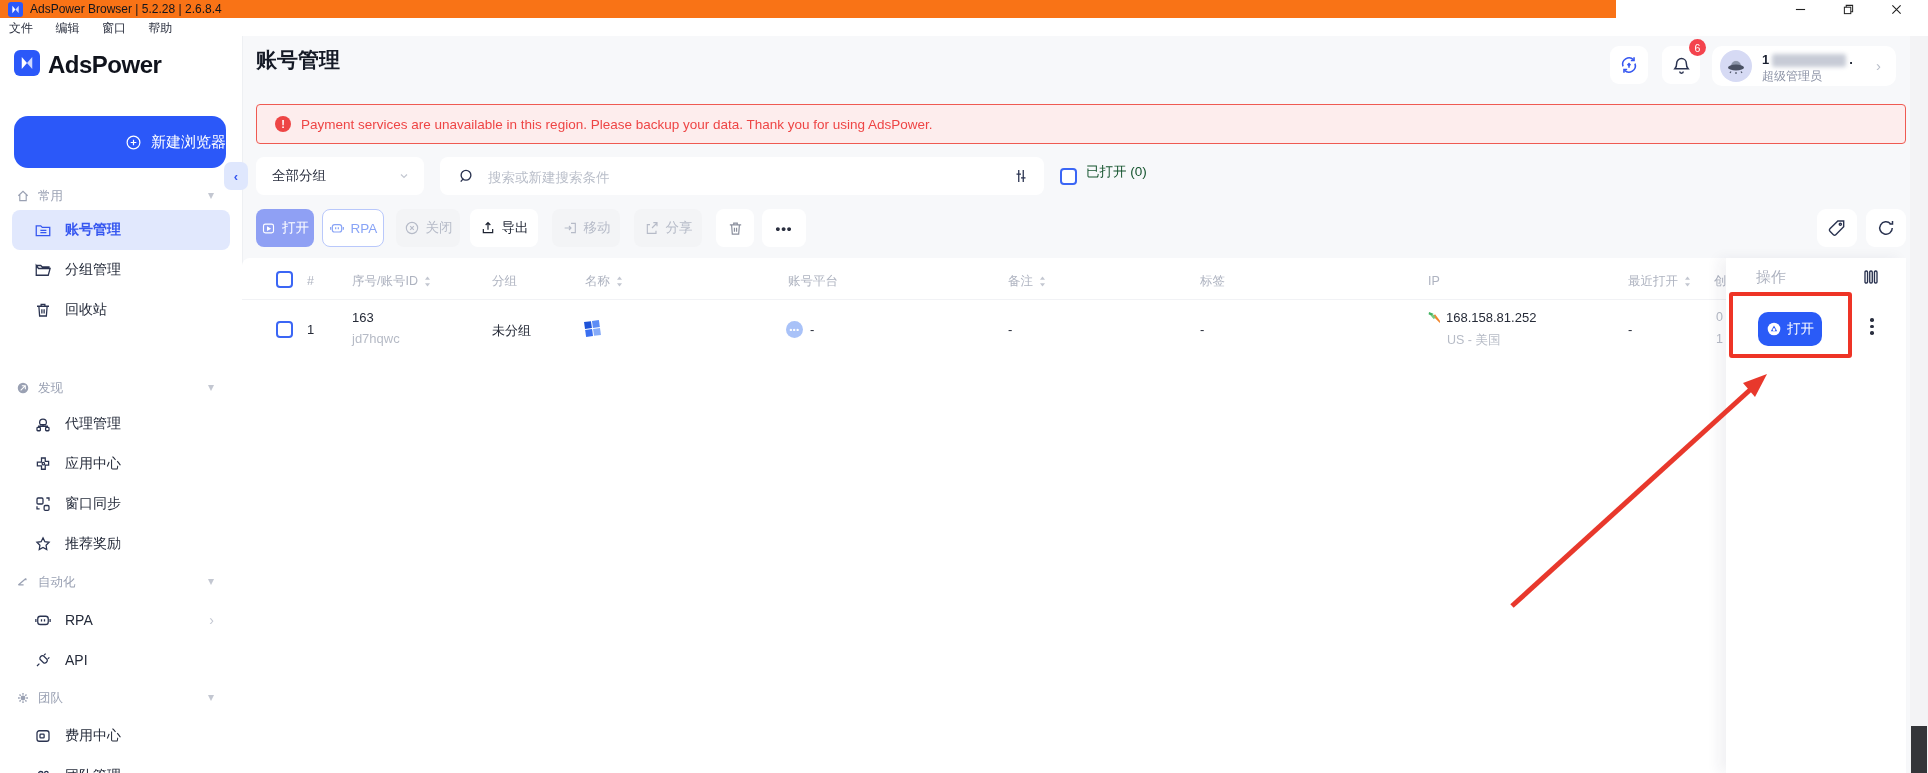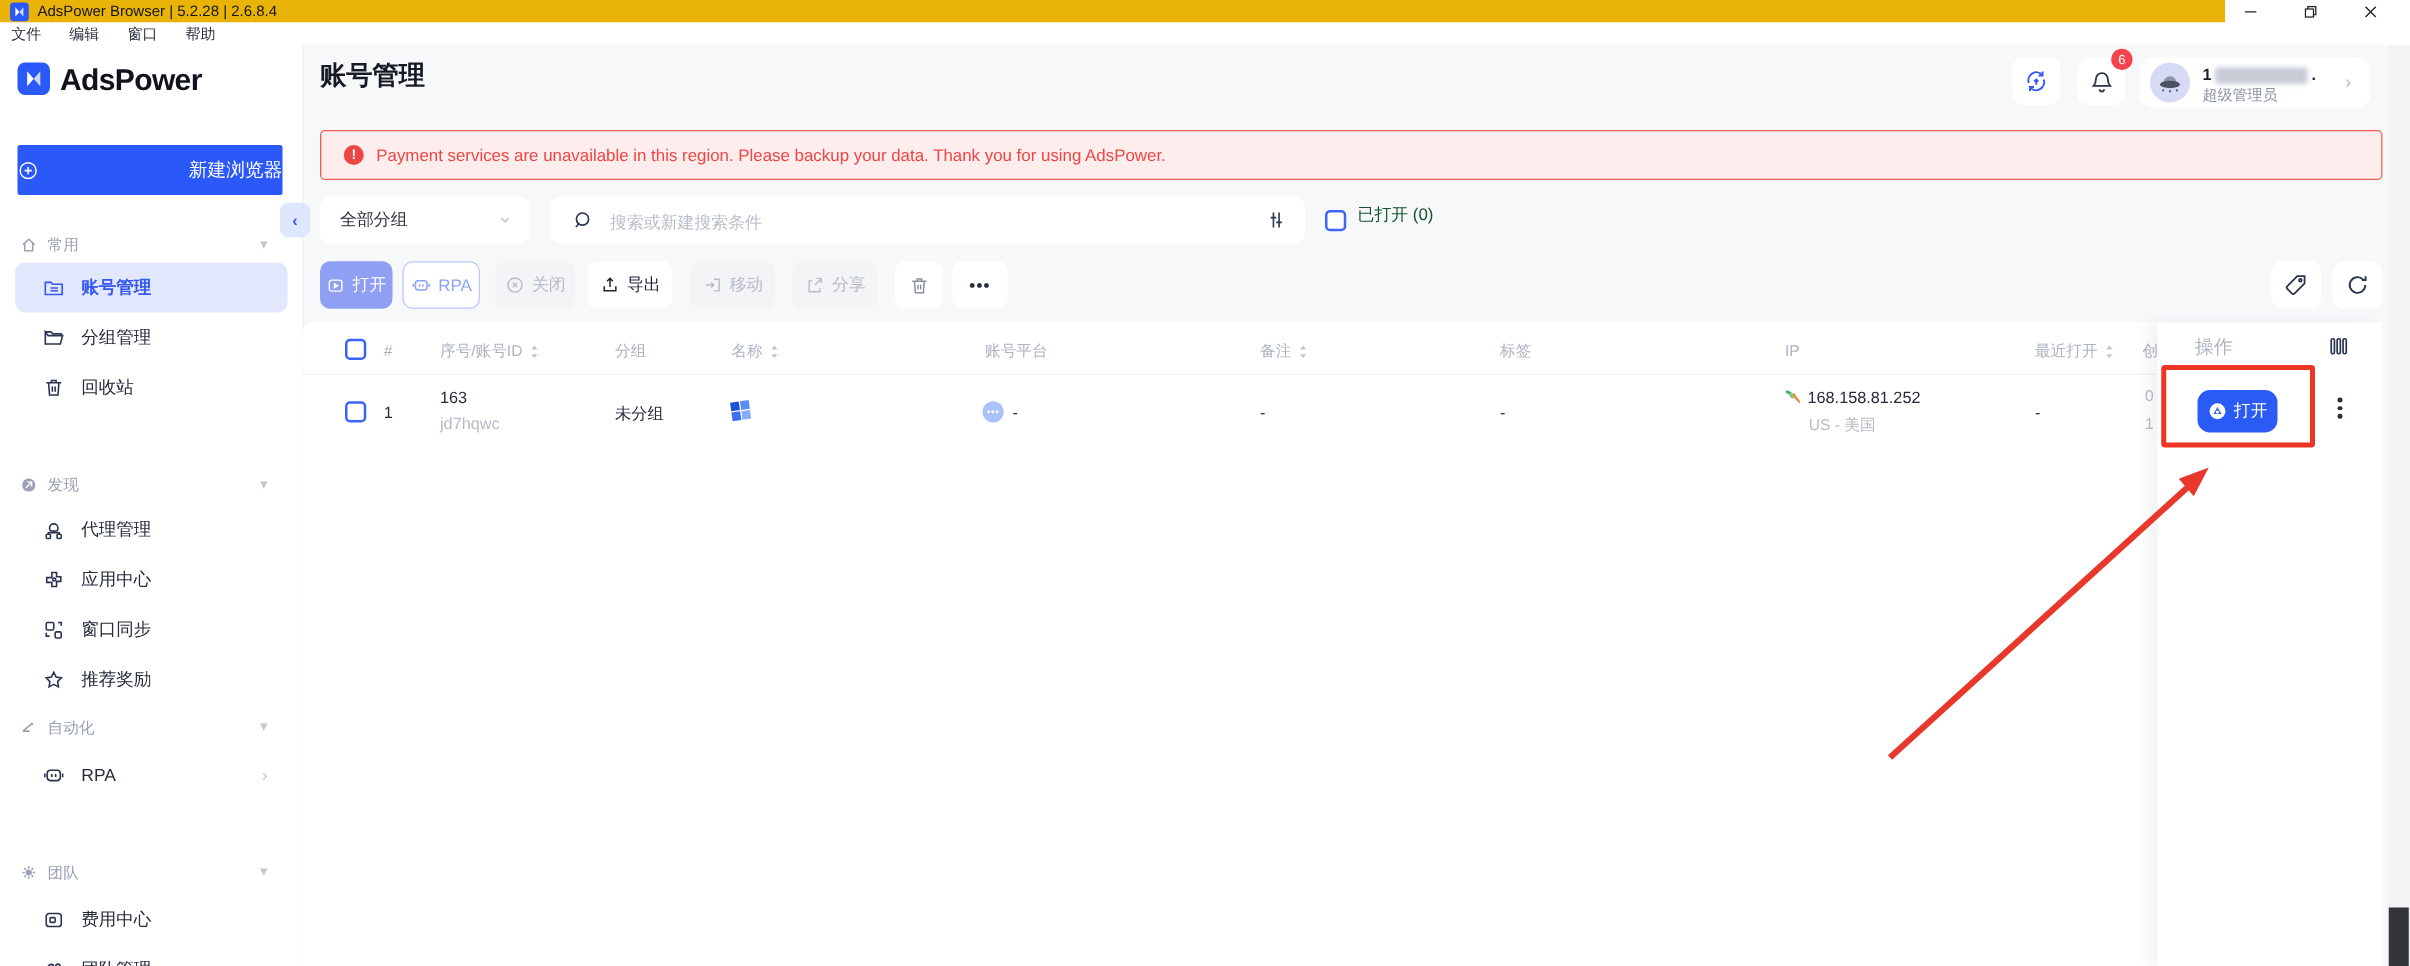--- a/index.html
+++ b/index.html
@@ -1,21 +1,21 @@
 <!DOCTYPE html>
 <html><head>
 <meta charset="utf-8">
 <style>
   html,body{margin:0;padding:0;background:#fff}
   #app{position:relative;width:1928px;height:773px;background:#fff;overflow:hidden;
        font-family:"Liberation Sans","DejaVu Sans",sans-serif;color:#262b38;}
   .ab{position:absolute}
   .flex{display:flex;align-items:center}
   
-  #titlebar{left:0;top:0;width:1780px;height:18px;background:#eab308}
+  #titlebar{left:0;top:0;width:1616px;height:18px;background:#f97316}
   #menubar{left:0;top:18px;width:1928px;height:18px;background:#fff;border-bottom:1px solid #e8e9ec}
   .menu-item{font-size:12px;color:#2c3140;padding:0 9px;height:18px;display:inline-flex;align-items:center;cursor:pointer}
   .winbtn{position:absolute;top:0;width:30px;height:18px;display:flex;align-items:center;justify-content:center;cursor:pointer}
   
   #sidebar{left:0;top:36px;width:242px;height:737px;background:#fff;border-right:1px solid #eef0f3}
   .sitem{position:absolute;left:12px;width:218px;height:40px;display:flex;align-items:center;gap:13px;
          border-radius:8px;color:#252b3a;font-size:14px;cursor:pointer;padding-left:22px;box-sizing:border-box}
   .sitem.active{background:#e1e8fd;color:#3657f0;font-weight:bold}
   .ssec{position:absolute;left:16px;height:20px;display:flex;align-items:center;gap:8px;color:#9aa1b3;font-size:12.5px}
   .schev{position:absolute;right:28px;color:#c3c7d1;font-size:12px}
@@ -79,21 +79,21 @@
 
   <div class="ab" id="sidebar">
     <span class="ab" style="left:14px;top:14px;width:26px;height:26px;border-radius:6px;background:#2b58f9;display:flex;align-items:center;justify-content:center">
       <svg width="18" height="18" viewBox="0 0 24 24">
           <path d="M5 4l7 8-7 8V4z" fill="#fff"></path>
           <path d="M19 4l-7 8 7 8V4z" fill="#cfd9ff"></path>
         </svg>
     </span>
     <span class="ab" style="left:48px;top:15px;font-size:24px;font-weight:700;color:#10131c;letter-spacing:-.5px">AdsPower</span>
 
-    <div class="ab flex" style="left:14px;top:80px;width:212px;height:40px;background:#2b58f9;border-radius:2px;justify-content:space-between;gap:9px;cursor:pointer">
+    <div class="ab flex" style="left:14px;top:80px;width:212px;height:52px;background:#2b58f9;border-radius:14px;justify-content:flex-end;gap:9px;cursor:pointer">
       <svg width="17" height="17" viewBox="0 0 24 24" fill="none" stroke="#fff" stroke-width="1.7">
           <circle cx="12" cy="12" r="9"></circle>
           <path d="M12 8v8M8 12h8"></path>
         </svg>
       <span style="color:#fff;font-size:15px">新建浏览器</span>
     </div>
 
     <div class="ssec" style="top:150px">
       <svg width="14" height="14" viewBox="0 0 24 24" fill="none" stroke="#9aa1b3" stroke-width="2">
           <path d="M4 11.5 12 4l8 7.5M6.5 10v10h11V10"></path>
@@ -170,20 +170,26 @@
     </div>
     <span class="schev" style="top:538px">▾</span>
 
     <div class="sitem" style="top:564px">
       <svg width="18" height="18" viewBox="0 0 24 24" fill="none" stroke="#2a3350" stroke-width="1.7">
           <rect x="5" y="7" width="14" height="11" rx="3.5"></rect>
           <path d="M2.5 10.5v4M21.5 10.5v4M10 11v3M14 11v3"></path>
         </svg>
       <span>RPA</span>
       <span class="schev" style="right:16px;font-size:14px">›</span>
+    </div>
+    <div class="sitem" style="top:604px">
+      <svg width="18" height="18" viewBox="0 0 24 24" fill="none" stroke="#2a3350" stroke-width="1.7">
+          <path d="M4 20l3.2-3.2M8 11l5 5c2.6 1 5.6-2 4.6-4.6l-5-5C10 5.4 7 8.4 8 11zM13.5 5.5 15.5 3.5M18.5 10.5 20.5 8.5"></path>
+        </svg>
+      <span>API</span>
     </div>
 
     <div class="ssec" style="top:652px">
       <svg width="14" height="14" viewBox="0 0 24 24">
           <circle cx="12" cy="12" r="4.2" fill="#9aa1b3"></circle>
           <path d="M12 3.5v3M12 17.5v3M3.5 12h3M17.5 12h3M6 6l2.1 2.1M15.9 15.9 18 18M18 6l-2.1 2.1M8.1 15.9 6 18" stroke="#9aa1b3" stroke-width="2.4" fill="none"></path>
         </svg>
       <span>团队</span>
     </div>
     <span class="schev" style="top:654px">▾</span>

